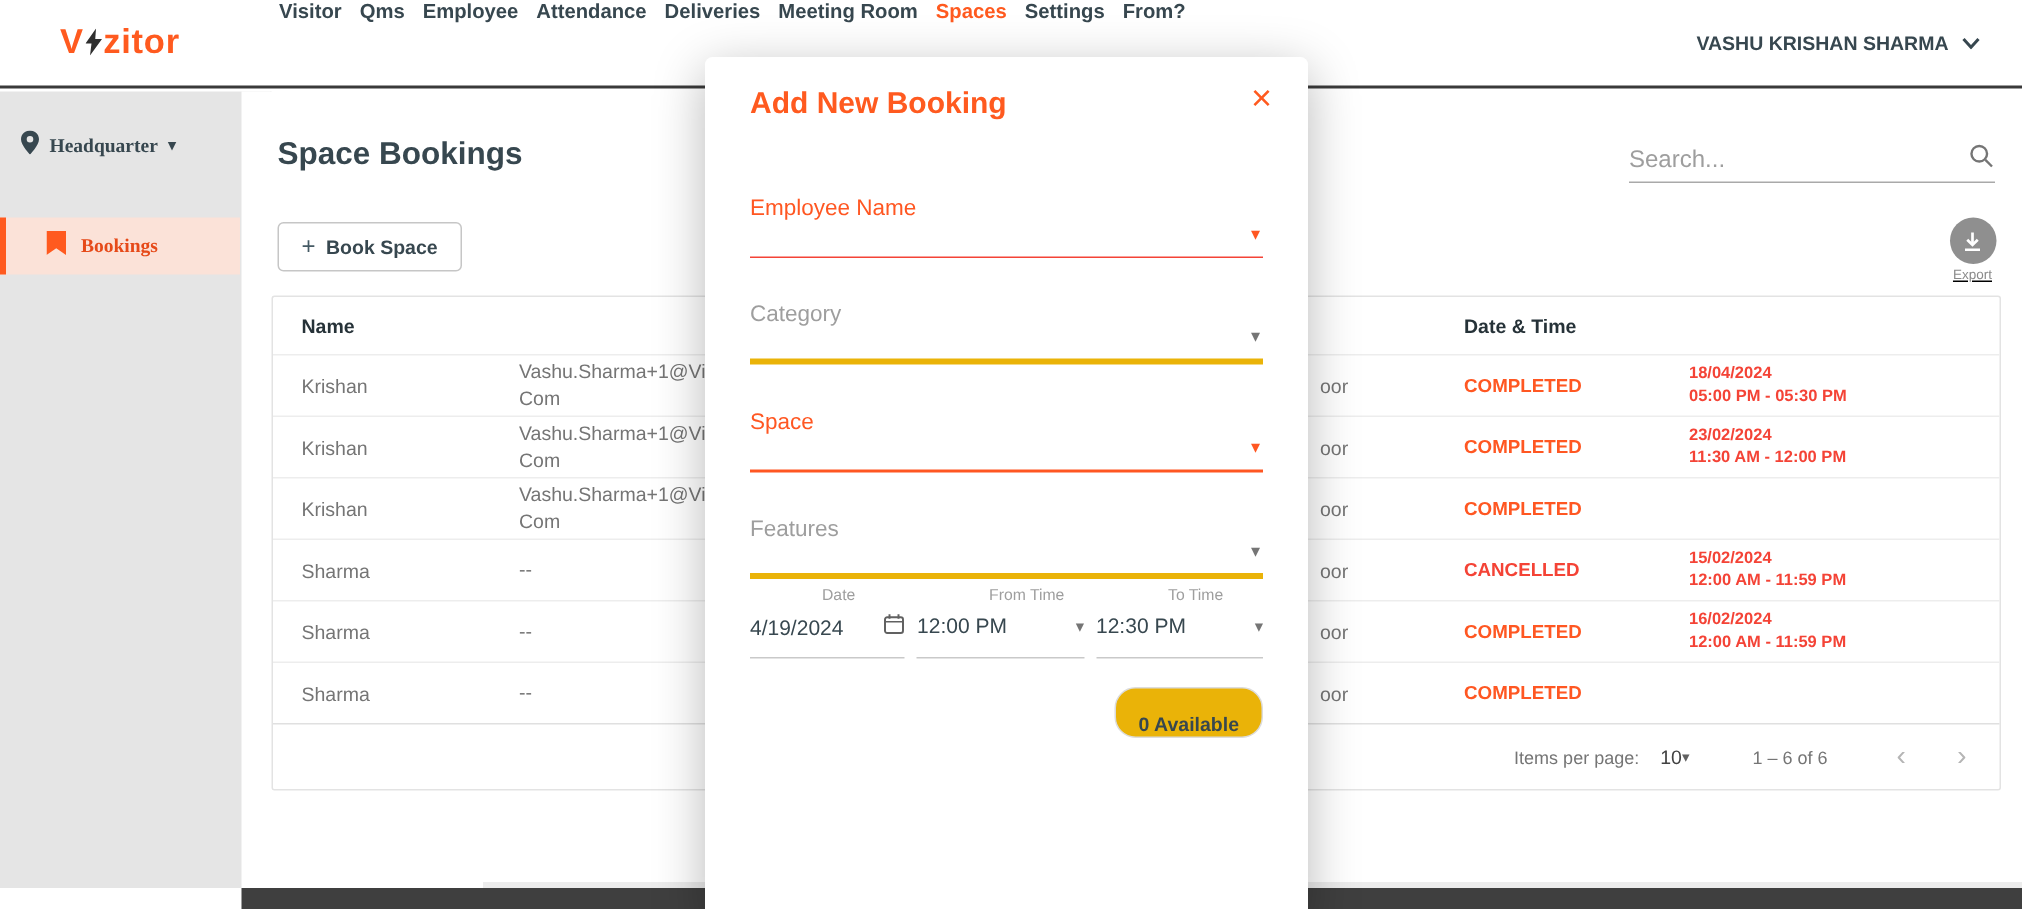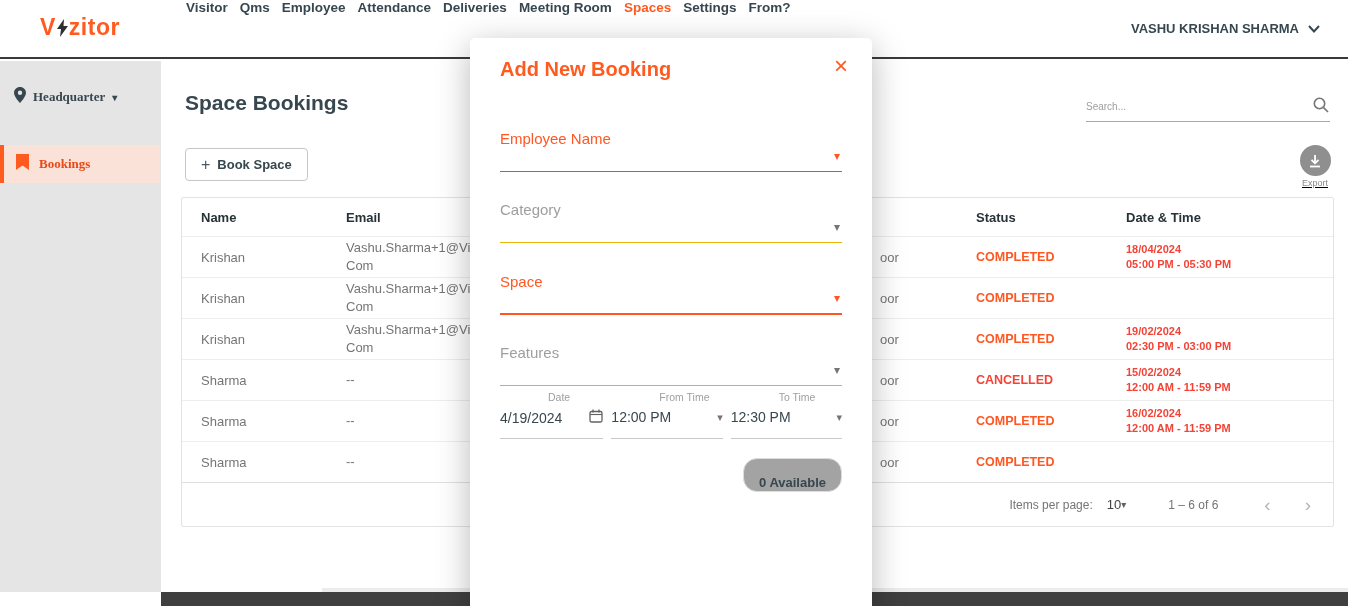--- a/index.html
+++ b/index.html
@@ -20,29 +20,29 @@
     font-size:13px; font-weight:700; color:#37474f; cursor:pointer; }
 
   
   .sidebar { position:absolute; top:61px; left:0; width:181px; height:531px; background:#e5e5e5;
     border-right:1px solid #e4e4e4;font-family:Liberation Serif, serif; }
   .sb-location { position:absolute; top:26px; left:14px; display:flex; align-items:center; gap:7px;
     font-size:13px; font-weight:700; color:#37474f; cursor:pointer; }
   .sb-location .caret { font-size:10px; color:#37474f; }
   .sb-bookings { position:absolute; top:84px; left:0; width:160px; height:38px;
     background:#fbe2d8; border-left:4px solid #ff5a1f; display:flex; align-items:center; gap:10px;
-    padding-left:12px; cursor:pointer; }
+    padding-left:27px; cursor:pointer; }
   .sb-bookings .label { font-size:13px; font-weight:700; color:#e64a19; }
 
   
   .main { position:absolute; top:61px; left:161px; right:0; height:531px; background:#fff; }
   .page-title { position:absolute; left:24px; top:30px; font-size:21px; font-weight:700; color:#37474f; }
   .search { position:absolute; right:18px; top:31px; width:244px; height:30px;
     border-bottom:1px solid #a9a9a9; display:flex; align-items:center; }
-  .search input { flex:1; border:none; outline:none; font-size:10px; color:#616161;
+  .search input { flex:1; border:none; outline:none; font-size:16px; color:#616161;
     font-family:"Liberation Sans", sans-serif; background:transparent; }
   .search input::placeholder { color:#9e9e9e; }
   .btn-book { position:absolute; left:24px; top:87px; height:33px; padding:0 15px;
     background:#fff; border:1px solid #c6c6c6; border-radius:4px; font-size:13px; font-weight:700;
     color:#37474f; display:flex; align-items:center; gap:7px; cursor:pointer;
     font-family:"Liberation Sans", sans-serif; }
   .btn-book .plus { font-size:16px; font-weight:400; color:#455a64; }
   .export { position:absolute; right:16px; top:84px; width:34px; text-align:center; cursor:pointer;text-decoration:underline; }
   .export .circle { width:31px; height:31px; border-radius:50%; background:#8f8f8f;
     display:flex; align-items:center; justify-content:center; margin:0 auto; }
@@ -70,39 +70,39 @@
   .pager .chev { font-size:19px; color:#b5b5b5; cursor:pointer; line-height:1; }
 
   .gray-band { position:absolute; left:161px; right:0; top:527px; height:65px; background:#ececec; }
   .hscrollbar { position:absolute; left:161px; right:0; bottom:0; height:14px; background:#3f3f3f; cursor:pointer; }
 
   
   .modal { position:absolute; left:470px; top:38px; width:402px; height:578px; background:#fff;
     border-radius:5px; box-shadow:0 8px 34px rgba(0,0,0,.28); z-index:10; }
   .m-title { position:absolute; left:30px; top:20px; font-size:20px; font-weight:700; color:#ff5a1f; }
   .m-close { position:absolute; right:24px; top:14px; font-size:24px; color:#ff5a1f; cursor:pointer; font-weight:400; }
-  .m-field { position:absolute; left:30px; right:30px; height:42px; border-bottom:1px solid #eab308; cursor:pointer; }
+  .m-field { position:absolute; left:30px; right:30px; height:42px; border-bottom:4px solid #eab308; cursor:pointer; }
   .m-field .flabel { font-size:15px; color:#9e9e9e; }
   .m-field .caret { position:absolute; right:2px; bottom:8px; font-size:12px; color:#757575; }
   .m-field.required .flabel { color:#ff5722; }
   .m-field.required .caret { color:#ff5722; }
   .m-field.f-employee { top:92px; border-bottom:1px solid #f44336; }
   .m-field.f-category { top:163px; }
   .m-field.f-space { top:235px; border-bottom:2px solid #ff5722; }
   .m-field.f-features { top:306px; }
   .m-times { position:absolute; left:30px; right:30px; top:353px; height:48px; display:flex; gap:8px; }
   .m-time { position:relative; height:48px; border-bottom:1px solid #c9c9c9; cursor:pointer; }
   .m-time .tlabel { font-size:10.5px; color:#9e9e9e;padding-left:48px; }
   .m-time .tvalue { font-size:14px; color:#37474f; margin-top:6px; display:flex; align-items:center; justify-content:space-between; }
   .m-time .caret { font-size:11px; color:#757575; }
   .m-time.w-date { width:104px; }
   .m-time.w-from { width:112px; }
   .m-time.w-to { width:112px; }
   .m-available { position:absolute; right:30px; top:420px; height:34px; padding:16px 15px;
-    background:#a3a3a3; border:1px solid #dcdcdc; border-radius:14px; font-size:13px; font-weight:700;
+    background:#eab308; border:1px solid #dcdcdc; border-radius:14px; font-size:13px; font-weight:700;
     color:#37474f; cursor:pointer; font-family:"Liberation Sans", sans-serif; }
 </style>
 </head>
 <body>
 
 <div class="app">
 
   <div class="header">
     <div class="logo">
       <span>V</span>
@@ -179,21 +179,20 @@
             <polyline points="4.5,6.8 8,10.3 11.5,6.8" fill="none" stroke="#fff" stroke-width="1.8"></polyline>
             <line x1="3" y1="13.5" x2="13" y2="13.5" stroke="#fff" stroke-width="1.8"></line>
           </svg>
       </div>
       <div class="lbl">Export</div>
     </div>
 
     <div class="card">
       <div class="thead">
         <div>Name</div>
-        <div>Email</div>
         <div></div>
         <div>Status</div>
         <div>Date &amp; Time</div>
       </div>
 
       <div class="trow">
         <div class="td">Krishan</div>
         <div class="td email">Vashu.Sharma+1@Vizitorapp.Com</div>
         <div class="td floor">oor</div>
         <div class="td status">COMPLETED</div>
@@ -201,31 +200,31 @@
           <div>18/04/2024</div>
             <div>05:00 PM - 05:30 PM</div>
         </div>
       </div>
 
       <div class="trow">
         <div class="td">Krishan</div>
         <div class="td email">Vashu.Sharma+1@Vizitorapp.Com</div>
         <div class="td floor">oor</div>
         <div class="td status">COMPLETED</div>
+        <div class="td datetime">
+          <div>23/02/2024</div>
+            <div>11:30 AM - 12:00 PM</div>
+        </div>
       </div>
 
       <div class="trow">
         <div class="td">Krishan</div>
         <div class="td email">Vashu.Sharma+1@Vizitorapp.Com</div>
         <div class="td floor">oor</div>
         <div class="td status">COMPLETED</div>
-        <div class="td datetime">
-          <div>19/02/2024</div>
-            <div>02:30 PM - 03:00 PM</div>
-        </div>
       </div>
 
       <div class="trow">
         <div class="td">Sharma</div>
         <div class="td email">--</div>
         <div class="td floor">oor</div>
         <div class="td status cancelled">CANCELLED</div>
         <div class="td datetime">
           <div>15/02/2024</div>
             <div>12:00 AM - 11:59 PM</div>

